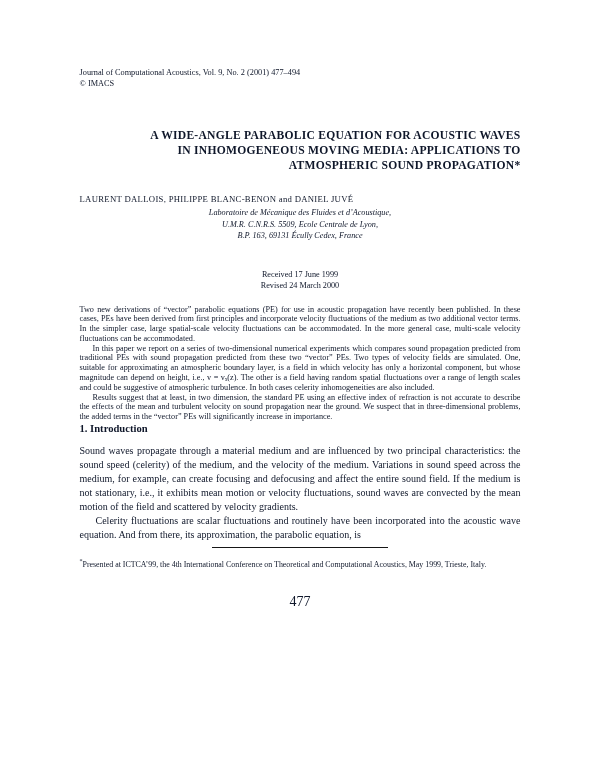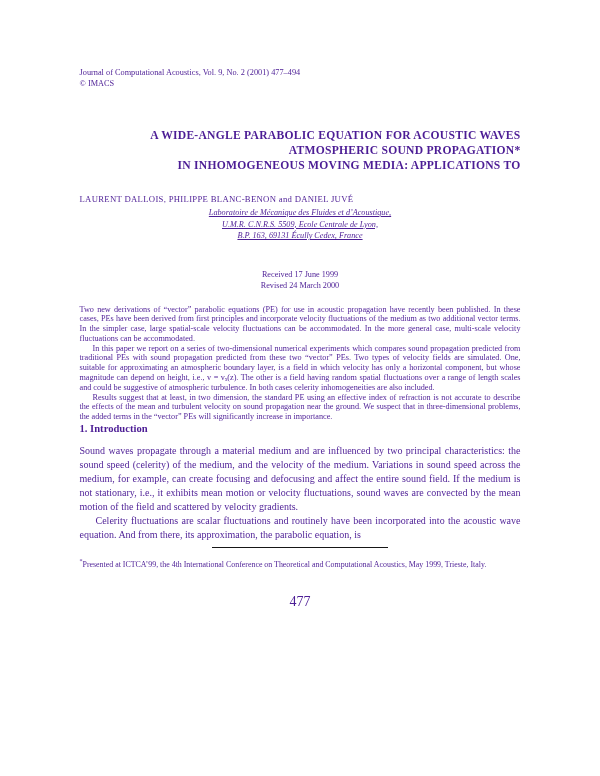--- a/index.html
+++ b/index.html
@@ -2,21 +2,21 @@
 <html><head>
 <meta charset="utf-8">
 <style>
   html, body { margin: 0; padding: 0; background: #ffffff; }
   * { box-sizing: border-box; }
   .page {
     position: relative;
     width: 600px;
     height: 776px;
     background: #ffffff;
-    color: #4c1d95;
+    color: #0f172a;
     font-family: "Liberation Serif", "DejaVu Serif", serif;
     overflow: hidden;
   }
   .content {
     width: 441px;
     margin: 0 auto;
     padding-top: 67px;
   }
   .journal-head { font-size: 8.3px; line-height: 11px; text-align: left; }
   .title-block {
@@ -32,21 +32,20 @@
     font-size: 8.7px;
     line-height: 11px;
     letter-spacing: 0.3px;
   }
   .affiliation {
     margin-top: 2px;
     text-align: center;
     font-style: italic;
     font-size: 8.2px;
     line-height: 11.5px;
-    text-decoration: underline;
   }
   .dates {
     margin-top: 27px;
     text-align: center;
     font-size: 8.2px;
     line-height: 11.5px;
   }
   .abstract {
     margin-top: 13px;
     font-size: 8.2px;
@@ -94,22 +93,22 @@
 <div class="page">
   <div class="content">
 
     <div class="journal-head">
       <div>Journal of Computational Acoustics, Vol. 9, No. 2 (2001) 477–494</div>
       <div>© IMACS</div>
     </div>
 
     <div class="title-block">
       <div>A WIDE-ANGLE PARABOLIC EQUATION FOR ACOUSTIC WAVES</div>
+      <div>IN INHOMOGENEOUS MOVING MEDIA: APPLICATIONS TO</div>
       <div>ATMOSPHERIC SOUND PROPAGATION*</div>
-      <div>IN INHOMOGENEOUS MOVING MEDIA: APPLICATIONS TO</div>
     </div>
 
     <div class="authors">LAURENT DALLOIS, PHILIPPE BLANC-BENON and DANIEL JUVÉ</div>
 
     <div class="affiliation">
       <div>Laboratoire de Mécanique des Fluides et d’Acoustique,</div>
       <div>U.M.R. C.N.R.S. 5509, Ecole Centrale de Lyon,</div>
       <div>B.P. 163, 69131 Écully Cedex, France</div>
     </div>
 

